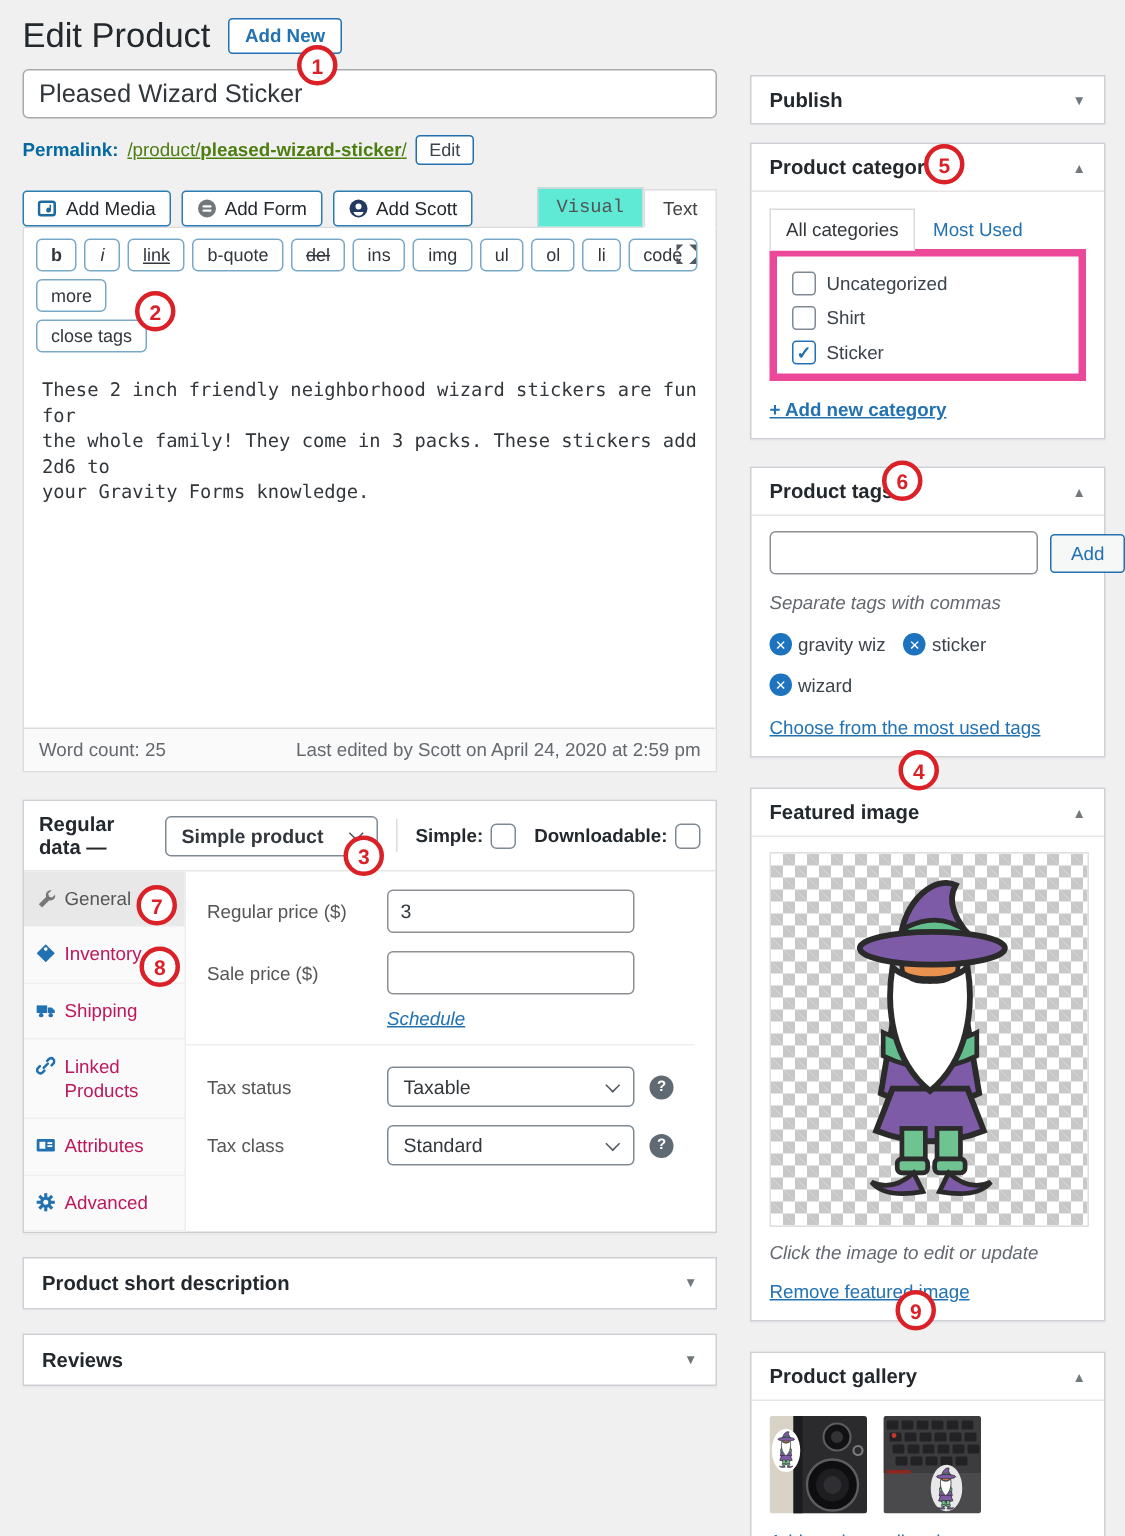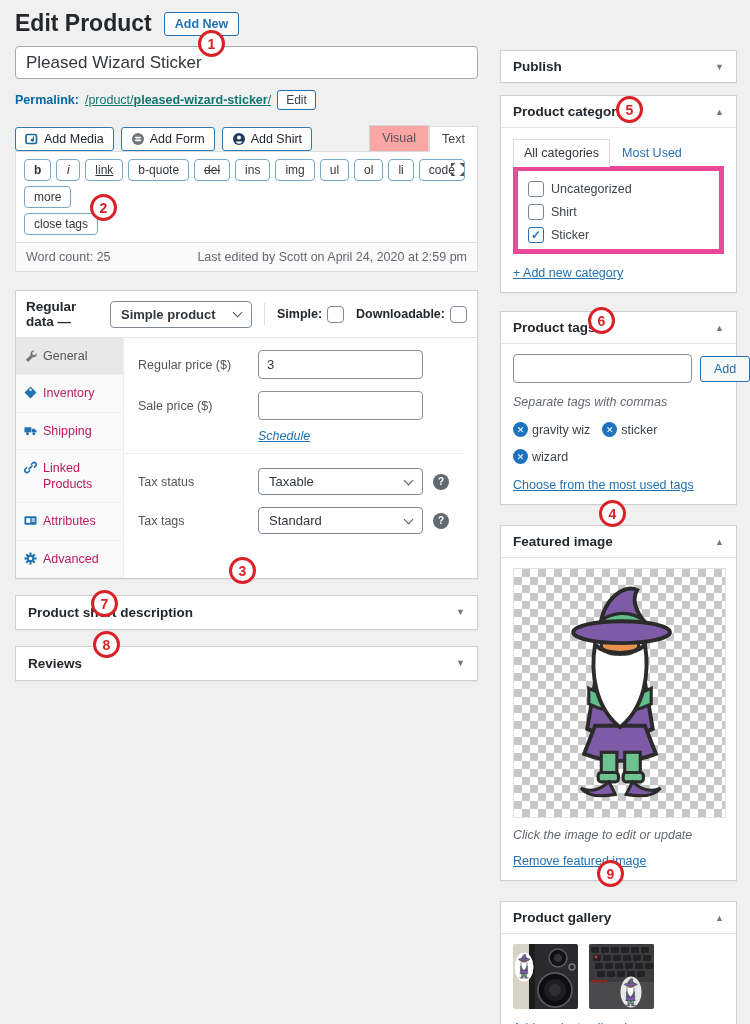--- a/index.html
+++ b/index.html
@@ -20,42 +20,42 @@
   .panel-head .toggle { color:#72777c; font-size:9px; cursor:pointer; }
   .panel-sep { border-bottom:1px solid #e5e5e5; }
   .blue-link { color:#2271b1; text-decoration:underline; cursor:pointer; }
 
   
   #main-col { position:absolute; left:15px; top:10px; width:463px; }
   #side-col { position:absolute; left:500px; top:50px; width:237px; }
 
   
   .head-row { display:flex; align-items:center; gap:12px; }
-  h1.page-title { font-size:23px; font-weight:700; color:#23282d; }
+  h1.page-title { font-size:23px; font-weight:400; color:#23282d; }
   .add-new-btn { display:inline-block; padding:4px 10px; font-size:12.5px; font-weight:bold;
     color:#2271b1; border:1px solid #2271b1; border-radius:3px; background:#fff; cursor:pointer;text-align:right; }
 
   #title-input { width:100%; margin-top:9px; height:33px; padding:3px 10px;
     font-size:17px; color:#32373c; border:1px solid #a7aaad; border-radius:4px; background:#fff;
     font-family:"Liberation Sans", sans-serif; }
 
   .permalink-row { margin-top:11px; display:flex; align-items:center; gap:6px; font-size:12.5px; }
   .permalink-label { font-weight:bold; color:#0369a1; }
-  .permalink-url { color:#0f766e; text-decoration:underline; cursor:pointer; }
+  .permalink-url { color:#4d7c0f; text-decoration:underline; cursor:pointer; }
   .permalink-url b { font-weight:bold; }
   .mini-btn { padding:2px 8px; font-size:12px; color:#3c434a; border:1px solid #2271b1;
     border-radius:3px; background:#fff; cursor:pointer; }
 
   
   .media-row { margin-top:15px; display:flex; align-items:flex-end; }
   .media-btn { display:inline-flex; align-items:center; gap:5px; padding:4px 9px; margin-right:7px;
     font-size:12.5px; color:#23282d; border:1px solid #2b7cb0; border-radius:3px; background:#fff; cursor:pointer; }
   .editor-tabs { margin-left:auto; display:flex; }
   .ed-tab { padding:5px 12px; font-size:12.5px; cursor:pointer; }
-  .ed-tab.visual { background:#fca5a5; color:#555; border:1px solid #d5d5d5; border-bottom:none; }
+  .ed-tab.visual { background:#5eead4; color:#555; border:1px solid #d5d5d5; border-bottom:none;font-family:Liberation Mono, monospace; }
   .ed-tab.text { background:#fff; color:#444; border:1px solid #dcdcde; border-bottom:1px solid #fff;
      position:relative; top:1px; }
 
   .editor-box { border:1px solid #dcdcde; background:#fff; margin-top:0; }
   .qt-bar { padding:7px 8px 2px 8px; position:relative; }
   .qt-row { display:flex; flex-wrap:wrap; gap:5px; margin-bottom:5px; }
   .qt-btn { padding:3px 9px; font-size:12px; color:#32373c; border:1px solid #78a8c8;
     border-radius:4px; background:#fff; cursor:pointer; min-width:24px; text-align:center; }
   .qt-b { font-weight:bold; }
   .qt-i { font-style:italic; }
@@ -110,21 +110,21 @@
 
   
   .cat-tabs { display:flex; align-items:flex-end; }
   .cat-tab-active { padding:6px 10px; background:#fff; border:1px solid #dcdcde; border-bottom:1px solid #fff;
     position:relative; top:1px; color:#32373c; cursor:pointer; }
   .cat-tab-link { padding:6px 12px; color:#2271b1; cursor:pointer; }
   .cat-box { border:5px solid #ec4899; background:#fff; padding:10px; height:88px; }
   .cat-item { display:flex; align-items:center; gap:7px; margin-bottom:7px; cursor:pointer; }
   .cat-item .checkbox { width:16px; height:16px; border-radius:3px; }
   .checkbox.checked { border-color:#2271b1; color:#2271b1; font-size:12px; font-weight:bold; }
-  .add-cat-link { display:inline-block; margin-top:12px; font-weight:normal; }
+  .add-cat-link { display:inline-block; margin-top:12px; font-weight:bold; }
 
   
   .tag-input-row { display:flex; gap:8px; align-items:center; }
   .tag-input { flex:1; height:29px; border:1px solid #8c8f94; border-radius:4px; background:#fff; }
   .tag-add-btn { padding:5px 13px; color:#2271b1; border:1px solid #2271b1; border-radius:3px;
     background:#f6f7f7; cursor:pointer; font-size:12.5px; }
   .tag-hint { margin-top:12px; font-style:italic; color:#646970; }
   .tag-chips { margin-top:13px; display:flex; flex-wrap:wrap; gap:12px; }
   .tag-chip { display:inline-flex; align-items:center; gap:4px; color:#3c434a; }
   .tag-x { width:15px; height:15px; border-radius:50%; background:#1e73be; color:#fff;
@@ -207,21 +207,21 @@
             <rect x="4" y="7.6" width="6" height="1.6" rx="0.8" fill="#fff"></rect>
           </svg>
         <span>Add Form</span>
       </span>
       <span class="media-btn">
         <svg width="14" height="14" viewBox="0 0 14 14">
             <circle cx="7" cy="7" r="6" fill="#23395d"></circle>
             <circle cx="7" cy="5.6" r="2" fill="#fff"></circle>
             <path d="M3.6 9.4 a3.6 3.6 0 0 0 6.8 0 z" fill="#fff"></path>
           </svg>
-        <span>Add Shirt</span>
+        <span>Add Scott</span>
       </span>
       <span class="editor-tabs">
         <span class="ed-tab visual">Visual</span>
         <span class="ed-tab text">Text</span>
       </span>
     </div>
 
     <div class="editor-box">
       <div class="qt-bar">
         <div class="qt-row">
@@ -245,20 +245,23 @@
           <svg width="15" height="15" viewBox="0 0 15 15">
               <g fill="#50575e">
                 <path d="M1 1 h4.5 L1 5.5 Z"></path>
                 <path d="M14 1 v4.5 L9.5 1 Z"></path>
                 <path d="M1 14 v-4.5 L5.5 14 Z"></path>
                 <path d="M14 14 h-4.5 L14 9.5 Z"></path>
               </g>
             </svg>
         </span>
       </div>
+      <div class="editor-content">These 2 inch friendly neighborhood wizard stickers are fun for
+the whole family! They come in 3 packs. These stickers add 2d6 to
+your Gravity Forms knowledge.</div>
       <div class="editor-foot">
         <span>Word count: 25</span>
         <span>Last edited by Scott on April 24, 2020 at 2:59 pm</span>
       </div>
     </div>
 
     
     <div id="product-data" class="panel">
       <div class="pd-head">
         <span class="pd-title">Regular data —</span>
@@ -345,21 +348,21 @@
           <div class="pd-divider"></div>
           <div class="field-row">
             <span class="field-label">Tax status</span>
             <span class="select-box mini-select">
               <span>Taxable</span>
               <span class="chev"></span>
             </span>
             <span class="help-tip">?</span>
           </div>
           <div class="field-row">
-            <span class="field-label">Tax tags</span>
+            <span class="field-label">Tax class</span>
             <span class="select-box mini-select">
               <span>Standard</span>
               <span class="chev"></span>
             </span>
             <span class="help-tip">?</span>
           </div>
         </div>
       </div>
     </div>
 

